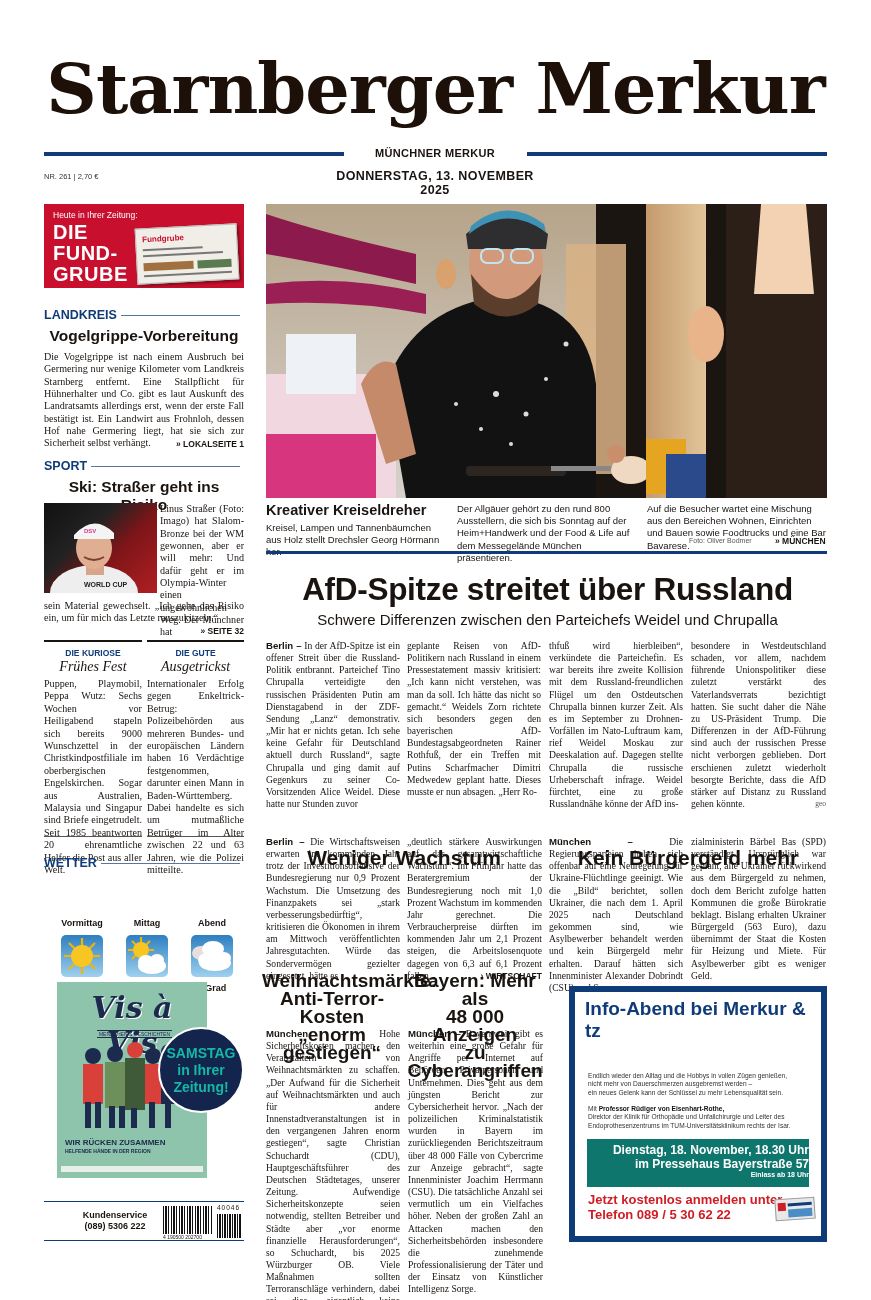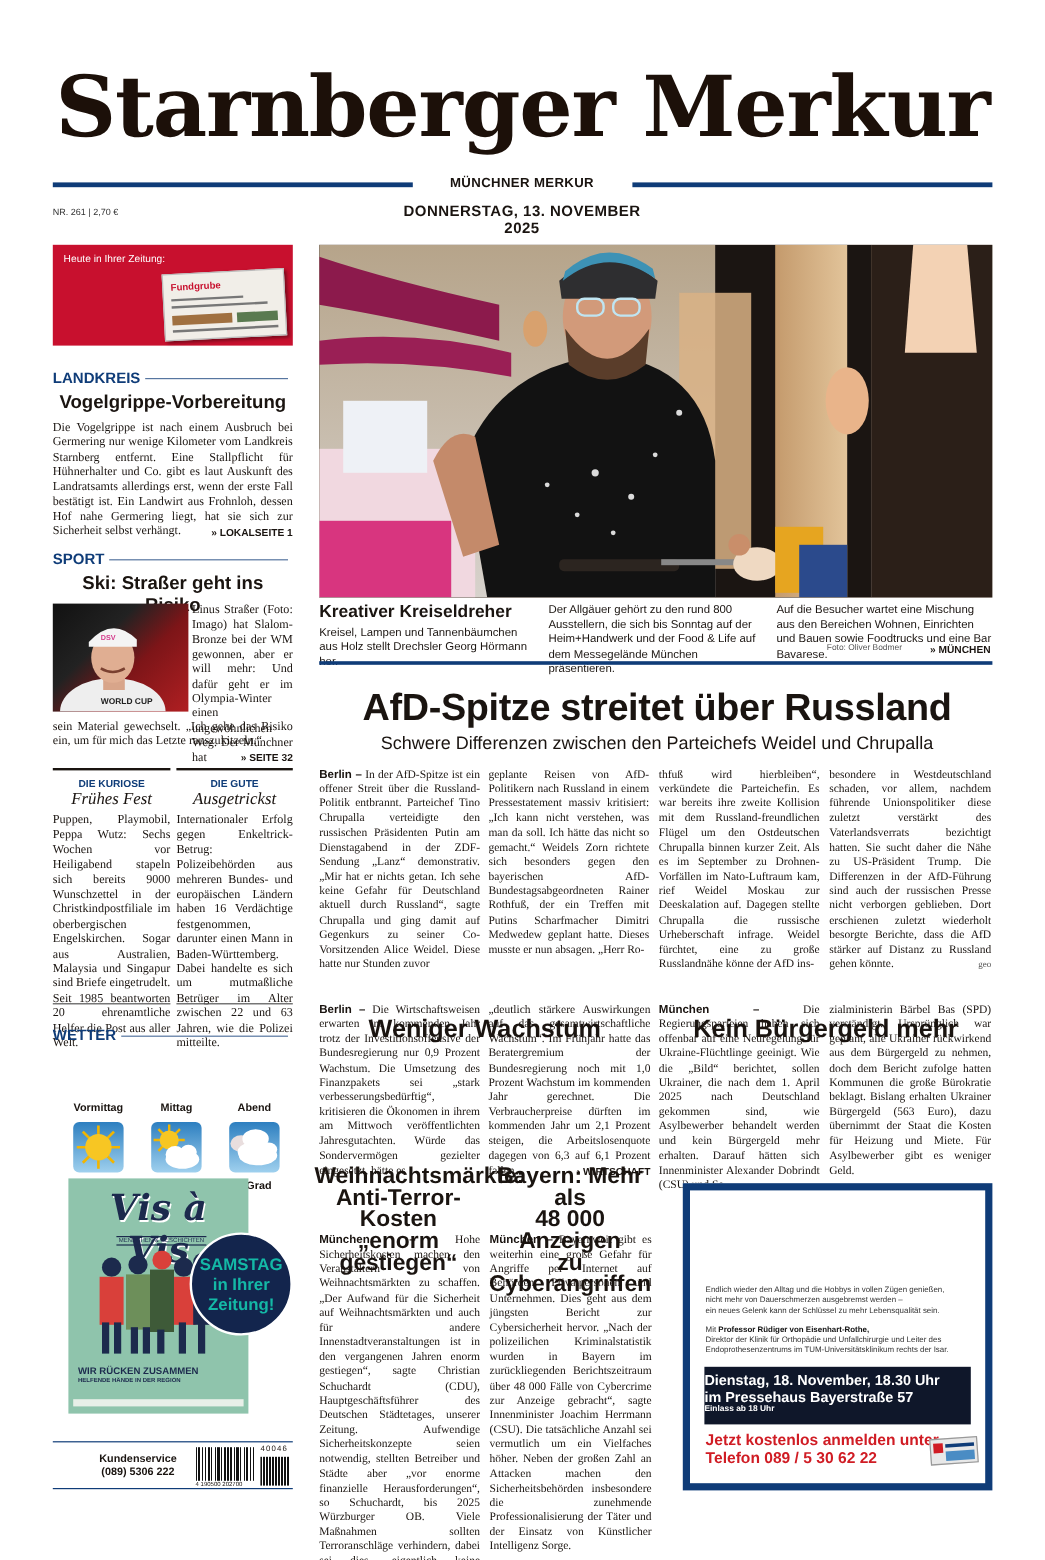--- a/index.html
+++ b/index.html
@@ -43,21 +43,21 @@
   .col b { font-family: "Liberation Sans", sans-serif; }
 
   .h2 { font-size: 21px; font-weight: bold; text-align: center; margin-top: 46px; }
   .h3 { font-size: 19px; font-weight: bold; text-align: center; line-height: 18px; }
 
   
   .ad { left: 569px; top: 986px; width: 258px; height: 256px; border: 6px solid #0f3c78; background: #fff; }
   .ad .title { position: absolute; left: 10px; top: 6px; font-size: 19px; font-weight: bold; color: #0f3c78; letter-spacing: 0px; }
   .ad .sub { position: absolute; left: 13px; top: 37px; font-size: 10px; font-weight: bold; line-height: 12.2px; }
   .ad .small { position: absolute; left: 13px; font-size: 6.6px; line-height: 8.4px; color: #333; }
-  .ad .red { position: absolute; left: 12px; top: 147px; width: 222px; height: 48px; background: #0f172a; color: #fff; text-align: left; }
+  .ad .red { position: absolute; left: 12px; top: 147px; width: 222px; height: 48px; background: #0f766e; color: #fff; text-align: right; }
   .ad .red .l1 { font-size: 12px; font-weight: bold; margin-top: 4px; line-height: 14px; }
   .ad .red .l3 { font-size: 7px; font-weight: bold; }
   .ad .reg { position: absolute; left: 13px; top: 200px; font-size: 13px; font-weight: bold; color: #d01c24; line-height: 15px; }
 
   
   .mag { left: 57px; top: 982px; width: 150px; height: 196px; background: #8fc4ac; }
   .bubble { left: 158px; top: 1027px; width: 86px; height: 86px; border-radius: 50%; background: #13254d; color: #14b8a6; text-align: center; border: 2px solid #fff; }
   .weather-icon { width: 42px; height: 42px; border-radius: 5px; background: linear-gradient(#2d7fc0, #9fd0ee); position: relative; overflow: hidden; }
 </style>
 </head>
@@ -65,20 +65,25 @@
 
 <div class="abs masthead">Starnberger Merkur</div>
 <div class="abs rule-blue" style="left:44px;top:152px;width:300px;"></div>
 <div class="abs rule-blue" style="left:527px;top:152px;width:300px;"></div>
 <div class="abs edition sans">MÜNCHNER MERKUR</div>
 <div class="abs date sans">DONNERSTAG, 13. NOVEMBER 2025</div>
 <div class="abs issue sans">NR. 261 | 2,70 €</div>
 
 <div class="abs promo sans">
   <div class="kicker">Heute in Ihrer Zeitung:</div>
+  <div class="big">
+    <div>DIE</div>
+    <div>FUND-</div>
+    <div>GRUBE</div>
+  </div>
   <div class="paper">
     <div class="fg">Fundgrube</div>
     <div class="ln" style="top:20px;width:60px;"></div>
     <div class="ln" style="top:26px;width:80px;"></div>
     <div class="ln" style="top:34px;width:50px;background:#a07040;height:8px;"></div>
     <div class="ln" style="left:60px;top:34px;width:34px;height:8px;background:#5a7a50;"></div>
     <div class="ln" style="top:46px;width:88px;"></div>
   </div>
 </div>
 
@@ -325,20 +330,21 @@
 <div class="abs h3 sans" style="left:404px;top:972px;width:142px;">
   <div>Bayern: Mehr als</div>
   <div>48 000 Anzeigen</div>
   <div>zu Cyberangriffen</div>
 </div>
 <div class="abs col" style="left:408px;top:1028px;width:135px;">
   <b>München –</b> <span>Bayernweit gibt es weiterhin eine große Gefahr für Angriffe per Internet auf Behörden, Privatpersonen und Unternehmen. Dies geht aus dem jüngsten Bericht zur Cybersicherheit hervor. „Nach der polizeilichen Kriminalstatistik wurden in Bayern im zurückliegenden Berichtszeitraum über 48 000 Fälle von Cybercrime zur Anzeige gebracht“, sagte Innenminister Joachim Herrmann (CSU). Die tatsächliche Anzahl sei vermutlich um ein Vielfaches höher. Neben der großen Zahl an Attacken machen den Sicherheitsbehörden insbesondere die zunehmende Professionalisierung der Täter und der Einsatz von Künstlicher Intelligenz Sorge.</span>
 </div>
 
 <div class="abs ad sans">
+  <div class="title">Info-Abend bei Merkur &amp; tz</div>
   <div class="small" style="top:80px;">
     <div>Endlich wieder den Alltag und die Hobbys in vollen Zügen genießen,</div>
     <div>nicht mehr von Dauerschmerzen ausgebremst werden –</div>
     <div>ein neues Gelenk kann der Schlüssel zu mehr Lebensqualität sein.</div>
   </div>
   <div class="small" style="top:113px;">
     <div><span>Mit</span> <b style="color:#111;">Professor Rüdiger von Eisenhart-Rothe,</b></div>
     <div>Direktor der Klinik für Orthopädie und Unfallchirurgie und Leiter des</div>
     <div>Endoprothesenzentrums im TUM-Universitätsklinikum rechts der Isar.</div>
   </div>

